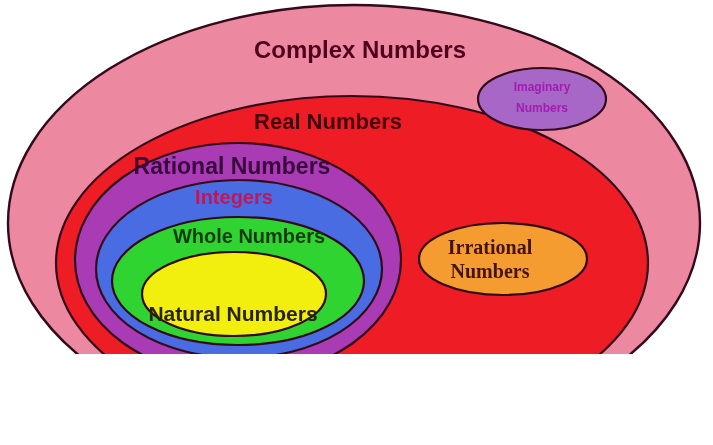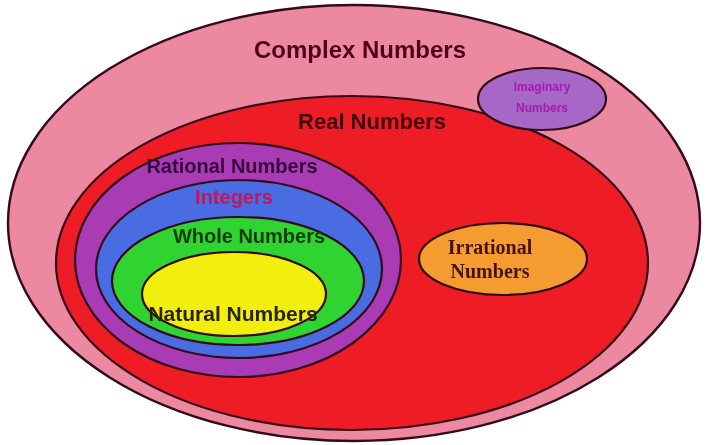--- a/index.html
+++ b/index.html
@@ -4,21 +4,21 @@
 <style>
   html, body {
     margin: 0;
     padding: 0;
     background: #ffffff;
     font-family: "Liberation Sans", sans-serif;
   }
   .stage {
     position: relative;
     width: 713px;
-    height: 445px;
+    height: 354px;
     overflow: hidden;
     background: #ffffff;
   }
   .stage svg {
     position: absolute;
     left: 0;
     top: 0;
   }
   .lbl {
     position: absolute;
@@ -42,28 +42,28 @@
     <ellipse cx="238" cy="260" rx="163" ry="117" stroke-width="2.2" fill="#a93cb4" stroke="#330a1a"></ellipse>
     <ellipse cx="239" cy="269" rx="143" ry="89" stroke-width="2.2" fill="#4a6ce2" stroke="#330a1a"></ellipse>
     <ellipse cx="238" cy="281" rx="126" ry="64" stroke-width="2.2" fill="#2fd431" stroke="#330a1a"></ellipse>
     <ellipse cx="234" cy="294" rx="92" ry="42" stroke-width="2.2" fill="#f2ee0e" stroke="#330a1a"></ellipse>
     <ellipse cx="542" cy="99" rx="64" ry="31" stroke-width="2.2" fill="#a767c6" stroke="#330a1a"></ellipse>
     <ellipse cx="503" cy="259" rx="84" ry="36" stroke-width="2.2" fill="#f49c30" stroke="#330a1a"></ellipse>
   </svg>
 
   <div class="lbl" style="left: 360px; top: 50px; font-size: 24px; color: rgb(80, 0, 28);">Complex Numbers</div>
 
-  <div class="lbl" style="left: 328px; top: 122px; font-size: 22px; color: rgb(67, 6, 14); margin-left: 44px;">Real Numbers</div>
+  <div class="lbl" style="left: 328px; top: 122px; font-size: 22px; color: rgb(67, 6, 14);">Real Numbers</div>
 
   <div class="lbl" style="left: 542px; top: 98px; font-size: 12px; line-height: 21px; color: #a21caf;">
     <span>Imaginary</span>
     <span>Numbers</span>
   </div>
 
-  <div class="lbl" style="left: 232px; top: 166px; font-size: 20px; color: rgb(57, 8, 61);">Rational Numbers</div>
+  <div class="lbl" style="left: 232px; top: 166px; font-size: 23px; color: rgb(57, 8, 61);">Rational Numbers</div>
 
   <div class="lbl" style="left: 234px; top: 197px; font-size: 20px; color: #be185d;">Integers</div>
 
   <div class="lbl" style="left: 232px; top: 236px; font-size: 20px; color: rgb(18, 58, 13); margin-left: 17px;">Whole Numbers</div>
 
   <div class="lbl" style="left: 233px; top: 292px; font-size: 21px; color: rgb(41, 35, 10); margin-top: 22px;">Natural Numbers</div>
 
   <div class="lbl" style="left: 490px; top: 259px; font-size: 20px; line-height: 24px; color: rgb(69, 19, 10); font-family: Liberation Serif, serif;">
     <span>Irrational</span>
     <span>Numbers</span>

